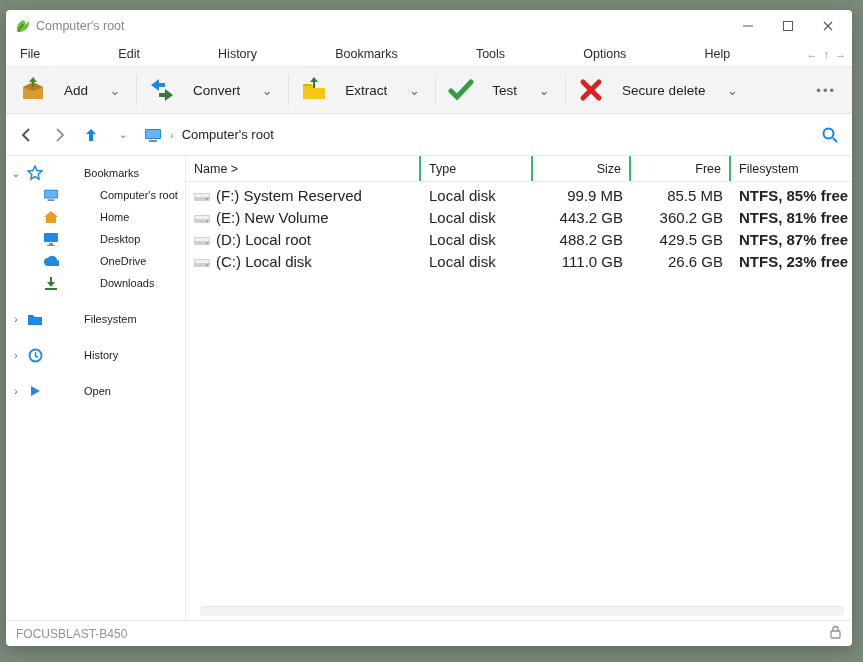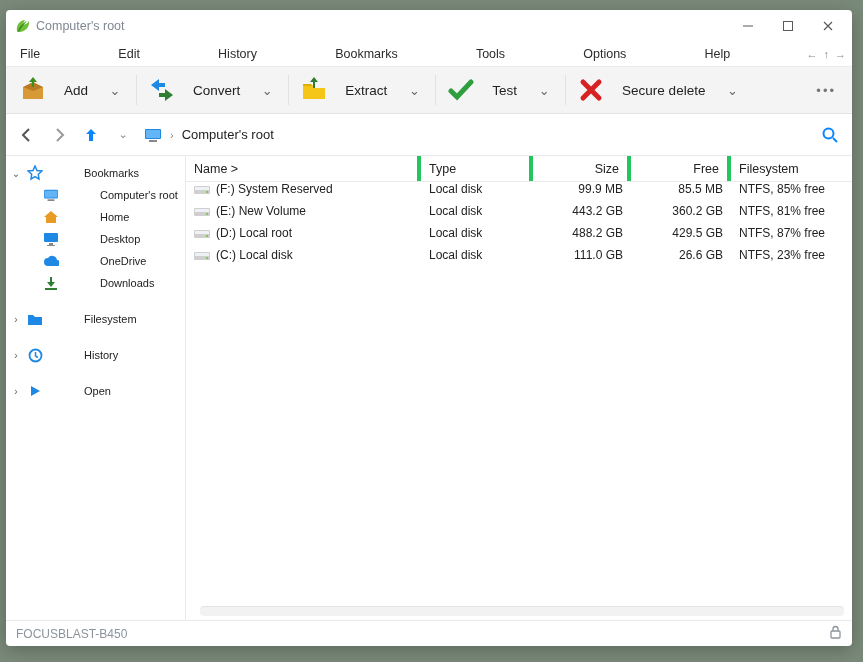--- a/index.html
+++ b/index.html
@@ -31,34 +31,34 @@
   .searchbtn { width: 32px; color: #0a84ff; display:flex; justify-content:center; }
   .body { flex: 1; display: flex; min-height: 0; }
   .sidebar { width: 180px; border-right: 1px solid #eaeaea; padding: 6px 0; overflow: auto; }
   .tree-row { display: flex; align-items: center; height: 22px; padding-left: 4px; gap: 4px; color: #222; }
   .tree-row.child { padding-left: 36px; }
   .tree-row .exp { width: 12px; color: #666; font-size: 10px; display:flex; justify-content:center; }
   .tree-row .ic { width: 18px; display: flex; justify-content: center; }
   .tree-row .txt { font-size: 11px; margin-left: 36px; }
   .filepane { flex: 1; display: flex; flex-direction: column; min-width: 0; }
   .cols { height: 26px; display: flex; align-items: center; border-bottom: 1px solid #eaeaea; color: #222; font-size: 12.5px; }
-  .col { padding: 0 8px; overflow: hidden; white-space: nowrap; border-right: 4px solid #22c55e; height: 100%; display: flex; align-items: center; }
+  .col { padding: 0 8px; overflow: hidden; white-space: nowrap; border-right: 2px solid #22c55e; height: 100%; display: flex; align-items: center; }
   .col.name   { width: 235px; }
   .col.type   { width: 112px; }
   .col.size   { width: 98px;  justify-content: flex-end; }
   .col.free   { width: 100px; justify-content: flex-end; }
   .col.fs     { flex: 1; border-right: none; }
   .rows { flex: 1; overflow: auto; }
-  .row { display: flex; height: 22px; align-items: flex-start; font-size: 12px; color: #222; }
+  .row { display: flex; height: 22px; align-items: flex-end; font-size: 15px; color: #222; }
   .row .cell { padding: 0 8px; overflow: hidden; white-space: nowrap; }
   .row .cell.name { width: 235px; display:flex; align-items:center; gap:6px; }
   .row .cell.type { width: 112px; }
   .row .cell.size { width: 98px;  text-align: right; }
   .row .cell.free { width: 100px; text-align: right; }
-  .row .cell.fs   { flex: 1; }
+  .row .cell.fs   { flex: 1; font-weight: bold; }
   .diskic { width: 16px; height: 12px; }
   .scroll-hint { height: 10px; background: linear-gradient(#f2f2f2,#f2f2f2); border-top: 1px solid #e4e4e4; margin: 0 8px 4px 14px; border-radius: 4px; }
   .status { height: 26px; border-top: 1px solid #eaeaea; display: flex; align-items: center; padding: 0 10px; color: #8b949c; font-size: 12px; }
   .status .lock { margin-left: auto; color: #8b949c; }
 </style>
 </head>
 <body>
 
 <div class="win">
 

